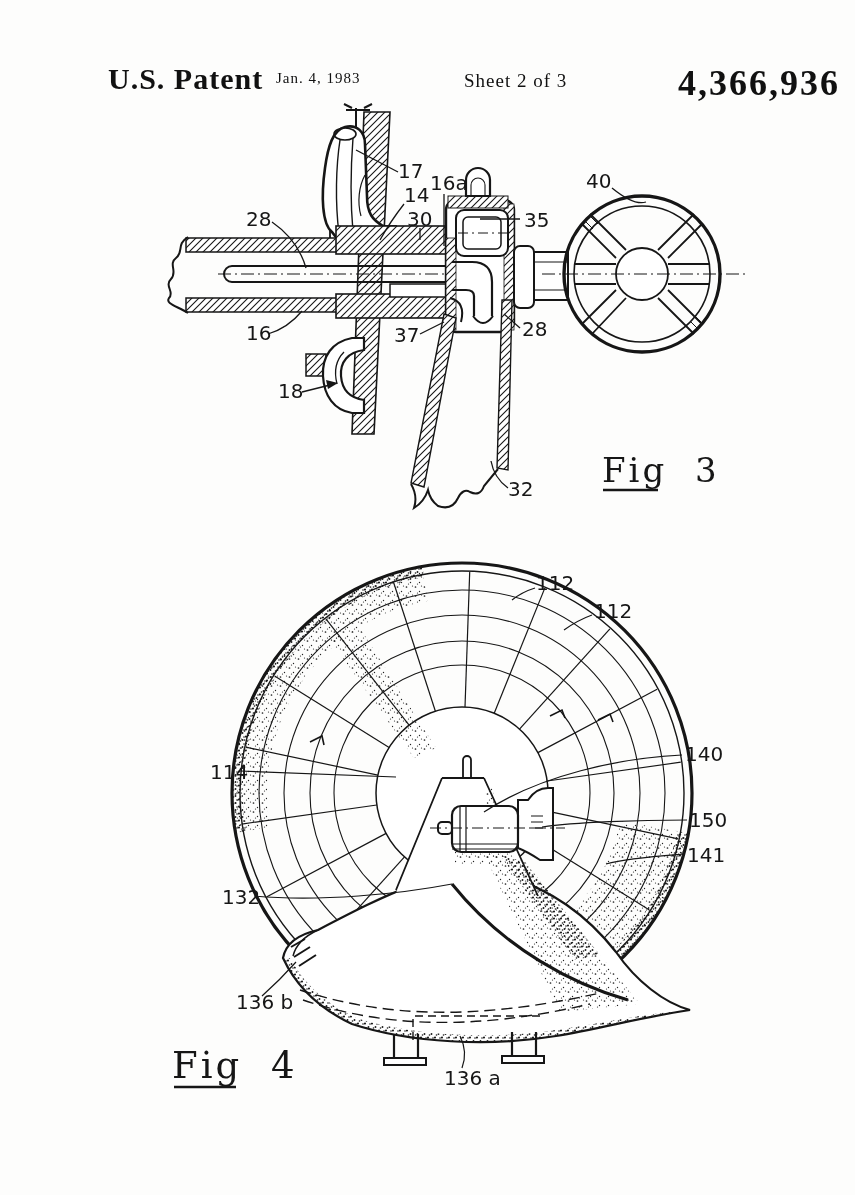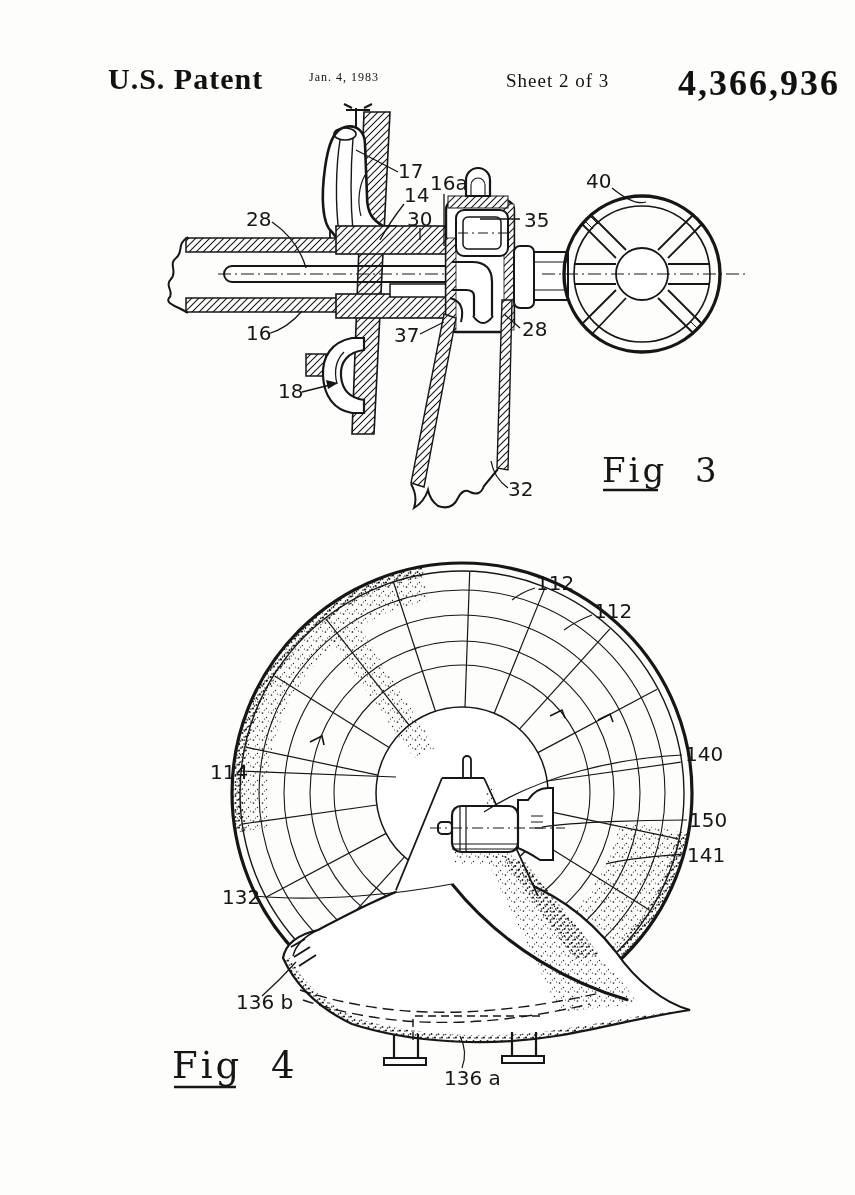--- a/index.html
+++ b/index.html
@@ -3,22 +3,22 @@
 <meta charset="utf-8">
 <style>
   html,body{margin:0;padding:0;background:#d9d9d9;}
   .page{
     position:relative;width:855px;height:1195px;margin:0 auto;
     background:#fdfdfc;overflow:hidden;
     font-family:"Liberation Serif",serif;color:#111;
   }
   .hdr span{position:absolute;white-space:nowrap;}
   .hdr .title{left:108px;top:62px;font-size:30px;font-weight:bold;letter-spacing:1px;}
-  .hdr .date{left:309px;top:70px;font-size:12px;letter-spacing:1px;}
-  .hdr .sheet{left:506px;top:70px;font-size:19px;letter-spacing:1px;}
+  .hdr .date{left:276px;top:70px;font-size:15px;letter-spacing:1px;}
+  .hdr .sheet{left:464px;top:70px;font-size:19px;letter-spacing:1px;}
   .hdr .patnum{left:678px;top:62px;font-size:36px;font-weight:bold;letter-spacing:2px;}
   svg.drawing{position:absolute;left:0;top:0;}
   .lbl{font-family:"DejaVu Sans",sans-serif;font-size:20px;fill:#161616;}
   .cap{font-family:"DejaVu Serif",serif;fill:#161616;letter-spacing:3px;word-spacing:14px;}
   .ink{stroke:#161616;fill:none;}
 </style>
 </head>
 <body>
 
 <div class="page">

